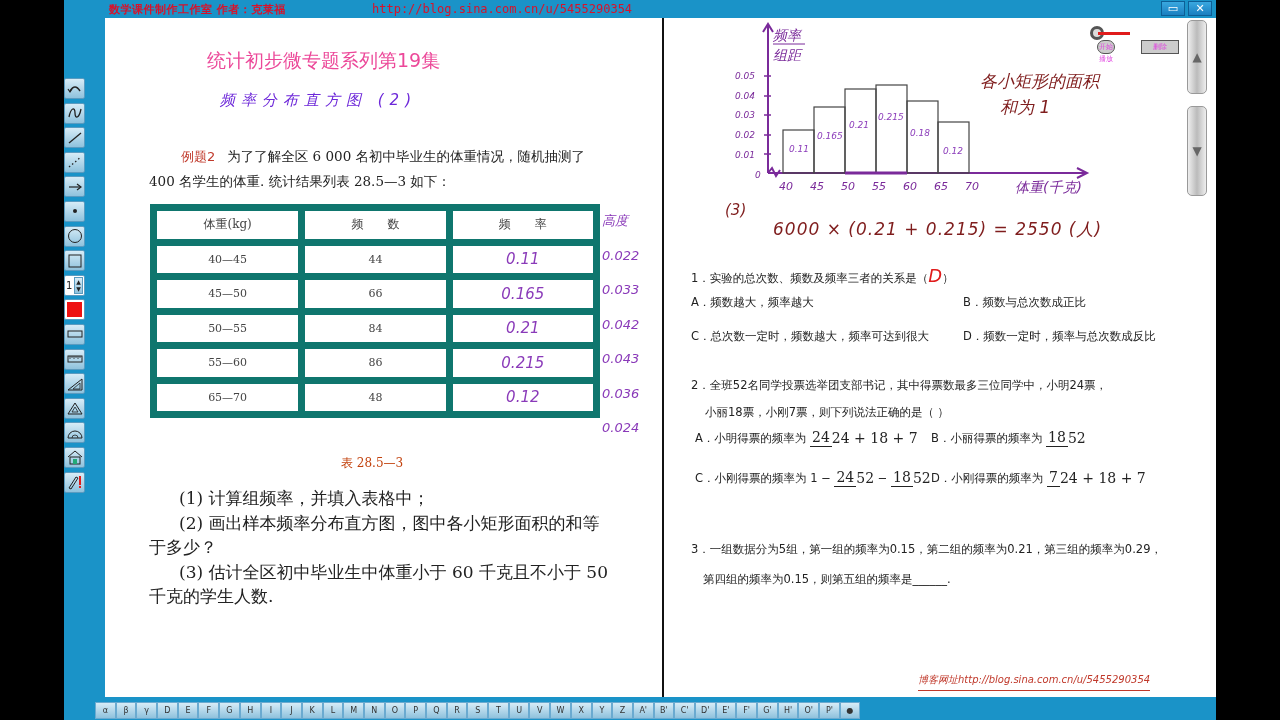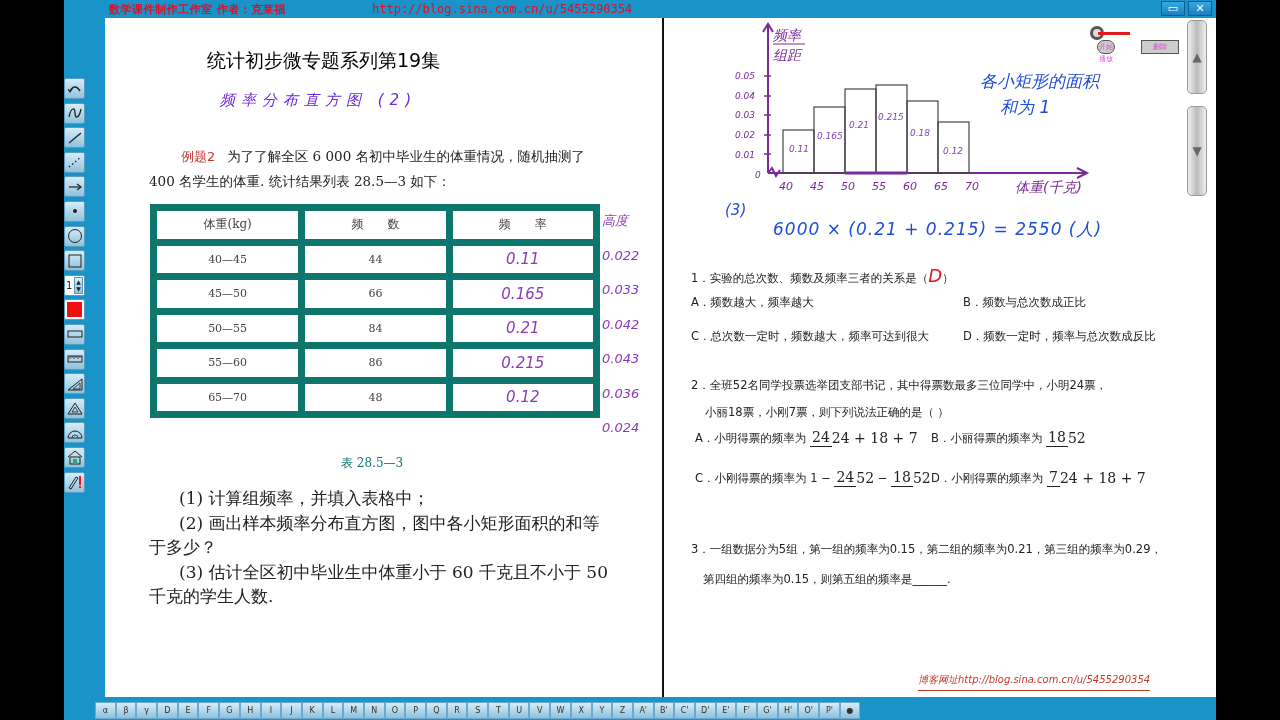--- a/index.html
+++ b/index.html
@@ -19,41 +19,41 @@
     .tool svg { width: 16px; height: 16px; }
     .tool.num { background: #fff; justify-content: space-between; padding: 0 1px; font-size: 10px; }
     .tool.num .spin { width: 9px; height: 17px; background: linear-gradient(#d7ecf7, #8fc2dd); border: 1px solid #5a9bc0; font-size: 6px; line-height: 7px; text-align: center; }
     .tool.color { background: #fff; }
     .tool.color span { width: 15px; height: 15px; background: #ee1111; display: block; }
 
     #canvas { position: absolute; left: 41px; top: 18px; width: 1111px; height: 679px; background: #fff; }
     #page-divider { position: absolute; left: 557px; top: 0; width: 2px; height: 679px; background: #111; }
 
     .doc { position: absolute; color: #222; font-family: "DejaVu Serif", serif; }
-    #doc-title { left: 102px; top: 30px; font-size: 19px; font-family: "DejaVu Sans", sans-serif; color: #000000; }
+    #doc-title { left: 102px; top: 30px; font-size: 19px; font-family: "DejaVu Sans", sans-serif; color: #ec4899; }
     .hand { font-family: "DejaVu Sans", sans-serif; font-style: italic; color: #6d28d9; }
     #subtitle { left: 115px; top: 73px; font-size: 15px; letter-spacing: 6px; }
     #intro { left: 44px; top: 126px; width: 460px; font-size: 13.5px; line-height: 24px; }
     #intro .tag { color: #c0392b; font-family: "DejaVu Sans", sans-serif; font-size: 13px; margin-right: 12px; margin-left: 32px; }
 
     #data-table { position: absolute; left: 45px; top: 186px; width: 450px; border-collapse: collapse; font-family: "DejaVu Serif", serif; font-size: 11px; color: #444; }
     #data-table td, #data-table th { border: 7px solid #0f766e; height: 34.5px; text-align: center; font-weight: normal; }
     #data-table { border: 2px solid #222; }
     #data-table th { font-size: 12px; }
     #data-table td.hw { color: #8a3ab9; font-family: "DejaVu Sans", sans-serif; font-style: italic; font-size: 15px; }
     #table-side { position: absolute; left: 497px; top: 186px; width: 56px; }
     #table-side div { height: 34.5px; line-height: 34.5px; color: #8a3ab9; font-style: italic; font-size: 13px; font-family: "DejaVu Sans", sans-serif; }
-    #table-caption { left: 236px; top: 437px; font-size: 12px; color: #0f766e; }
+    #table-caption { left: 236px; top: 437px; font-size: 12px; color: #c2410c; }
 
     #questions { left: 44px; top: 468px; width: 460px; font-size: 17px; line-height: 24.5px; }
     #questions p.in { text-indent: 30px; }
 
     
     #hist { position: absolute; left: 610px; top: 0; width: 440px; height: 200px; }
-    .hw-purple { color: #1d4ed8; font-family: "DejaVu Sans", sans-serif; font-style: italic; }
+    .hw-purple { color: #7f1d1d; font-family: "DejaVu Sans", sans-serif; font-style: italic; }
     #calc-label { position: absolute; left: 620px; top: 183px; font-size: 15px; }
     #calc { position: absolute; left: 668px; top: 200px; font-size: 17px; letter-spacing: 1px; }
     #note { position: absolute; left: 875px; top: 50px; font-size: 17px; line-height: 26px; }
 
     .q { position: absolute; font-family: "DejaVu Sans", sans-serif; font-size: 11.5px; color: #222; }
     .frac { display: inline-flex; flex-direction: row; align-items: center; vertical-align: middle; font-family: "DejaVu Serif", serif; font-size: 14px; line-height: 17px; }
     .frac .num { border-bottom: 1px solid #222; padding: 0 2px; }
     .red-mark { color: #e01b1b; font-family: "DejaVu Sans", sans-serif; font-style: italic; font-size: 18px; }
 
     #rec-ctrl { position: absolute; left: 985px; top: 6px; }

